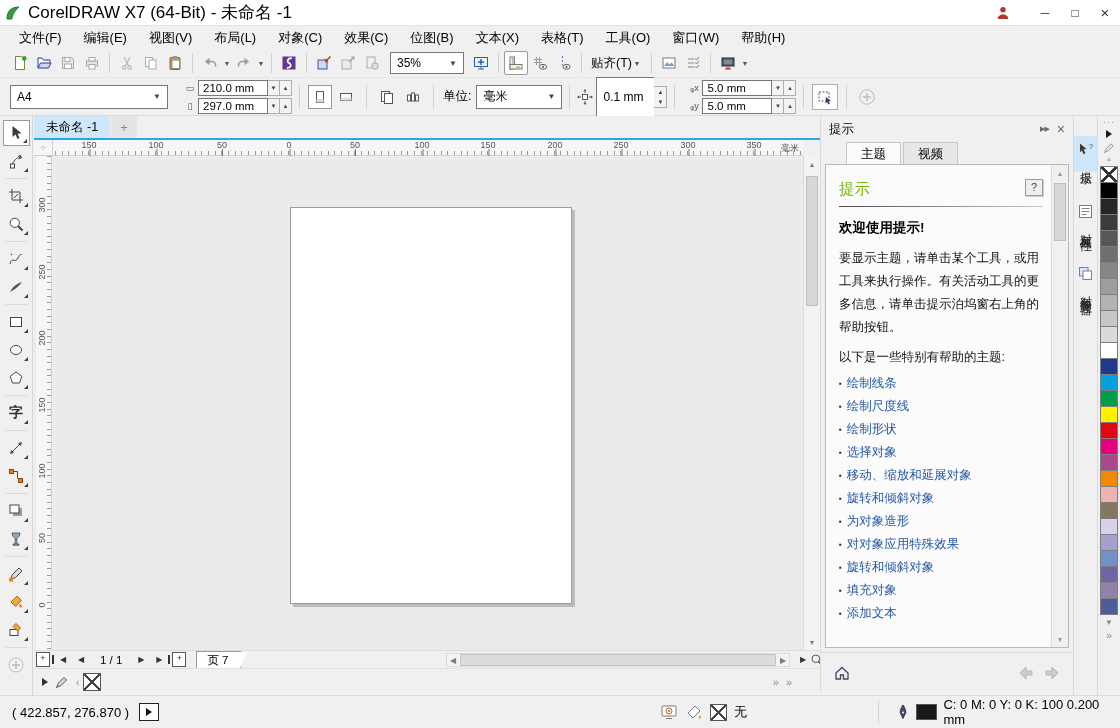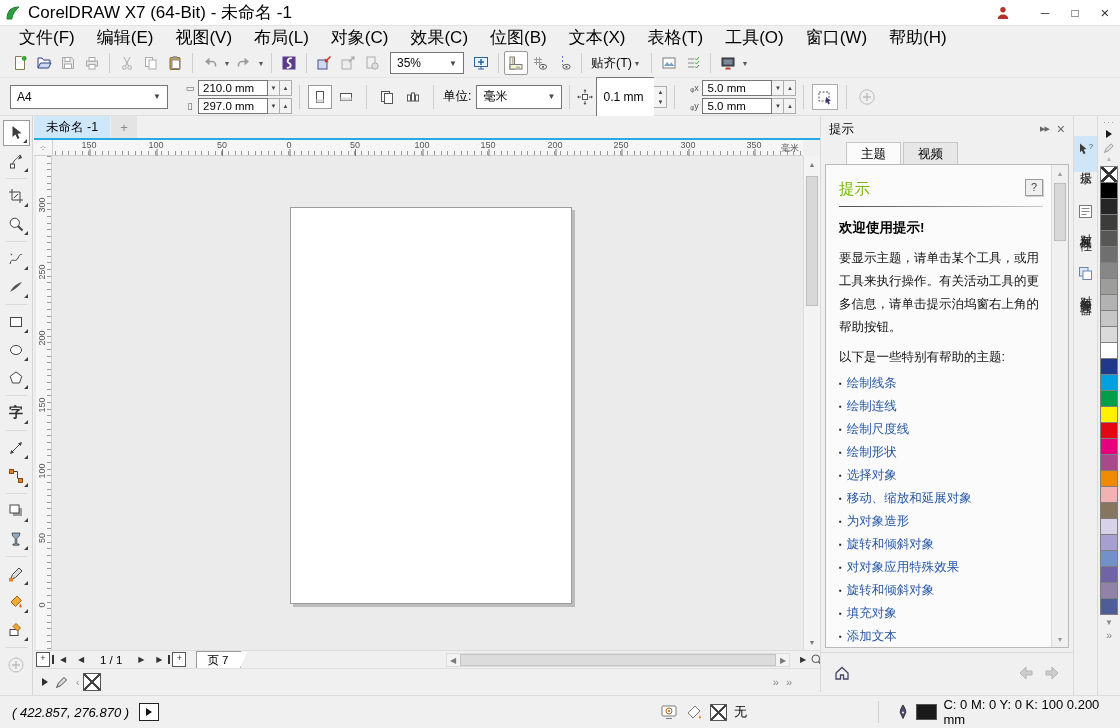--- a/index.html
+++ b/index.html
@@ -13,21 +13,21 @@
   
   .titlebar{left:0;top:0;width:1120px;height:25px;background:#ffffff;border-bottom:1px solid #e2e2e2;display:flex;align-items:center;}
   .app-icon{margin-left:5px;}
   .title-text{margin-left:7px;font-size:17px;}
   .tb-right{margin-left:auto;display:flex;align-items:center;height:25px;}
   .winbtn{width:30px;height:25px;display:flex;align-items:center;justify-content:center;font-size:12px;color:#333;}
   .winbtn.close{font-size:15px;}
   .user-btn{width:26px;height:25px;display:flex;align-items:center;justify-content:center;margin-right:14px;}
   
   .menubar{left:0;top:26px;width:1120px;height:23px;background:#f0f0f0;display:flex;align-items:center;padding-left:8px;box-sizing:border-box;}
-  .menu-item{padding:0 11px;height:23px;line-height:23px;font-size:17px;}
+  .menu-item{padding:0 11px;height:23px;line-height:23px;font-size:13px;}
   
   .toolbar{left:0;top:49px;width:1120px;height:29px;background:#f0f0f0;display:flex;align-items:center;padding-left:8px;box-sizing:border-box;border-bottom:1px solid #e6e6e6;}
   .tbtn{width:24px;height:24px;display:flex;align-items:center;justify-content:center;border:1px solid transparent;border-radius:2px;box-sizing:border-box;}
   .tbtn.pressed{border-color:#9a9a9a;background:#fdfdfd;}
   .tsep{width:1px;height:20px;background:#cfcfcf;margin:0 5px;}
   .ddarr{font-size:7px;color:#555;width:10px;text-align:center;}
   .combo{height:22px;background:#fff;border:1px solid #767676;display:flex;align-items:center;padding:0 6px;box-sizing:border-box;font-size:12px;}
   .combo .chev{margin-left:auto;font-size:8px;color:#444;padding-left:8px;}
   .snapbtn{display:flex;align-items:center;height:24px;padding:0 4px;font-size:12.5px;}
   
@@ -122,21 +122,21 @@
   .cp-handle{color:#999;font-size:9px;letter-spacing:1px;line-height:8px;margin-top:2px;}
   .cp-fly{width:0;height:0;border-top:4px solid transparent;border-bottom:4px solid transparent;border-left:6px solid #1a1a1a;margin:4px 0 3px 0;}
   .cp-arr{font-size:7px;color:#b9b9b9;line-height:10px;}
   .sw{width:18px;height:17px;border:1px solid #7e7e7e;box-sizing:border-box;margin-top:-1px;}
   .sw.first{margin-top:2px;}
   .sw-none{background:#fff;background-image:linear-gradient(45deg,transparent 45%,#333 45%,#333 55%,transparent 55%),linear-gradient(-45deg,transparent 45%,#333 45%,#333 55%,transparent 55%);}
   .cp-down{font-size:8px;color:#8a8a8a;margin-top:3px;}
   .cp-more{font-size:11px;color:#8a8a8a;margin-top:2px;}
   
   .statusbar{left:0;top:695px;width:1120px;height:33px;background:#f0f0f0;border-top:1px solid #dcdcdc;box-sizing:border-box;display:flex;align-items:center;font-size:13px;}
-  .sb-coords{margin-left:12px;font-style:italic;}
+  .sb-coords{margin-left:12px;}
   .sb-playbtn{width:20px;height:18px;border:1.5px solid #222;background:#fff;display:flex;align-items:center;justify-content:center;margin-left:10px;box-sizing:border-box;}
   .sb-playbtn::after{content:"";width:0;height:0;border-top:4px solid transparent;border-bottom:4px solid transparent;border-left:6px solid #111;}
   .sb-center{position:absolute;left:660px;display:flex;align-items:center;gap:7px;}
   .sb-nonebox{width:17px;height:17px;background:#fff;border:1px solid #555;box-sizing:border-box;
     background-image:linear-gradient(45deg,transparent 45%,#444 45%,#444 55%,transparent 55%),linear-gradient(-45deg,transparent 45%,#444 45%,#444 55%,transparent 55%);}
   .sb-right{position:absolute;left:896px;display:flex;align-items:center;gap:6px;}
   .sb-sep{position:absolute;left:878px;width:1px;height:22px;background:#cfcfcf;}
   .sb-swatch{width:20px;height:14px;background:#1a1a1a;border:1px solid #555;}
 </style>
 </head>
@@ -654,27 +654,26 @@
       <div class="h-headrow">
         <span class="h-green">提示</span>
         <span class="helpbtn">?</span>
       </div>
       <div class="h-rule"></div>
       <div class="h-welcome">欢迎使用提示!</div>
       <div class="h-intro">要显示主题，请单击某个工具，或用工具来执行操作。有关活动工具的更多信息，请单击提示泊坞窗右上角的帮助按钮。</div>
       <div class="h-listtitle">以下是一些特别有帮助的主题:</div>
       <div class="h-links">
         <div class="h-link">绘制线条</div>
-        <div class="h-link">绘制连线</div>
         <div class="h-link">绘制尺度线</div>
         <div class="h-link">绘制形状</div>
         <div class="h-link">选择对象</div>
         <div class="h-link">移动、缩放和延展对象</div>
+        <div class="h-link">旋转和倾斜对象</div>
         <div class="h-link">为对象造形</div>
-        <div class="h-link">旋转和倾斜对象</div>
         <div class="h-link">对对象应用特殊效果</div>
         <div class="h-link">旋转和倾斜对象</div>
         <div class="h-link">填充对象</div>
         <div class="h-link">添加文本</div>
 
       </div>
     </div>
     <div class="hb-scroll">
       <span class="sarr" style="top:0;">▲</span>
       <span class="thumb"></span>

